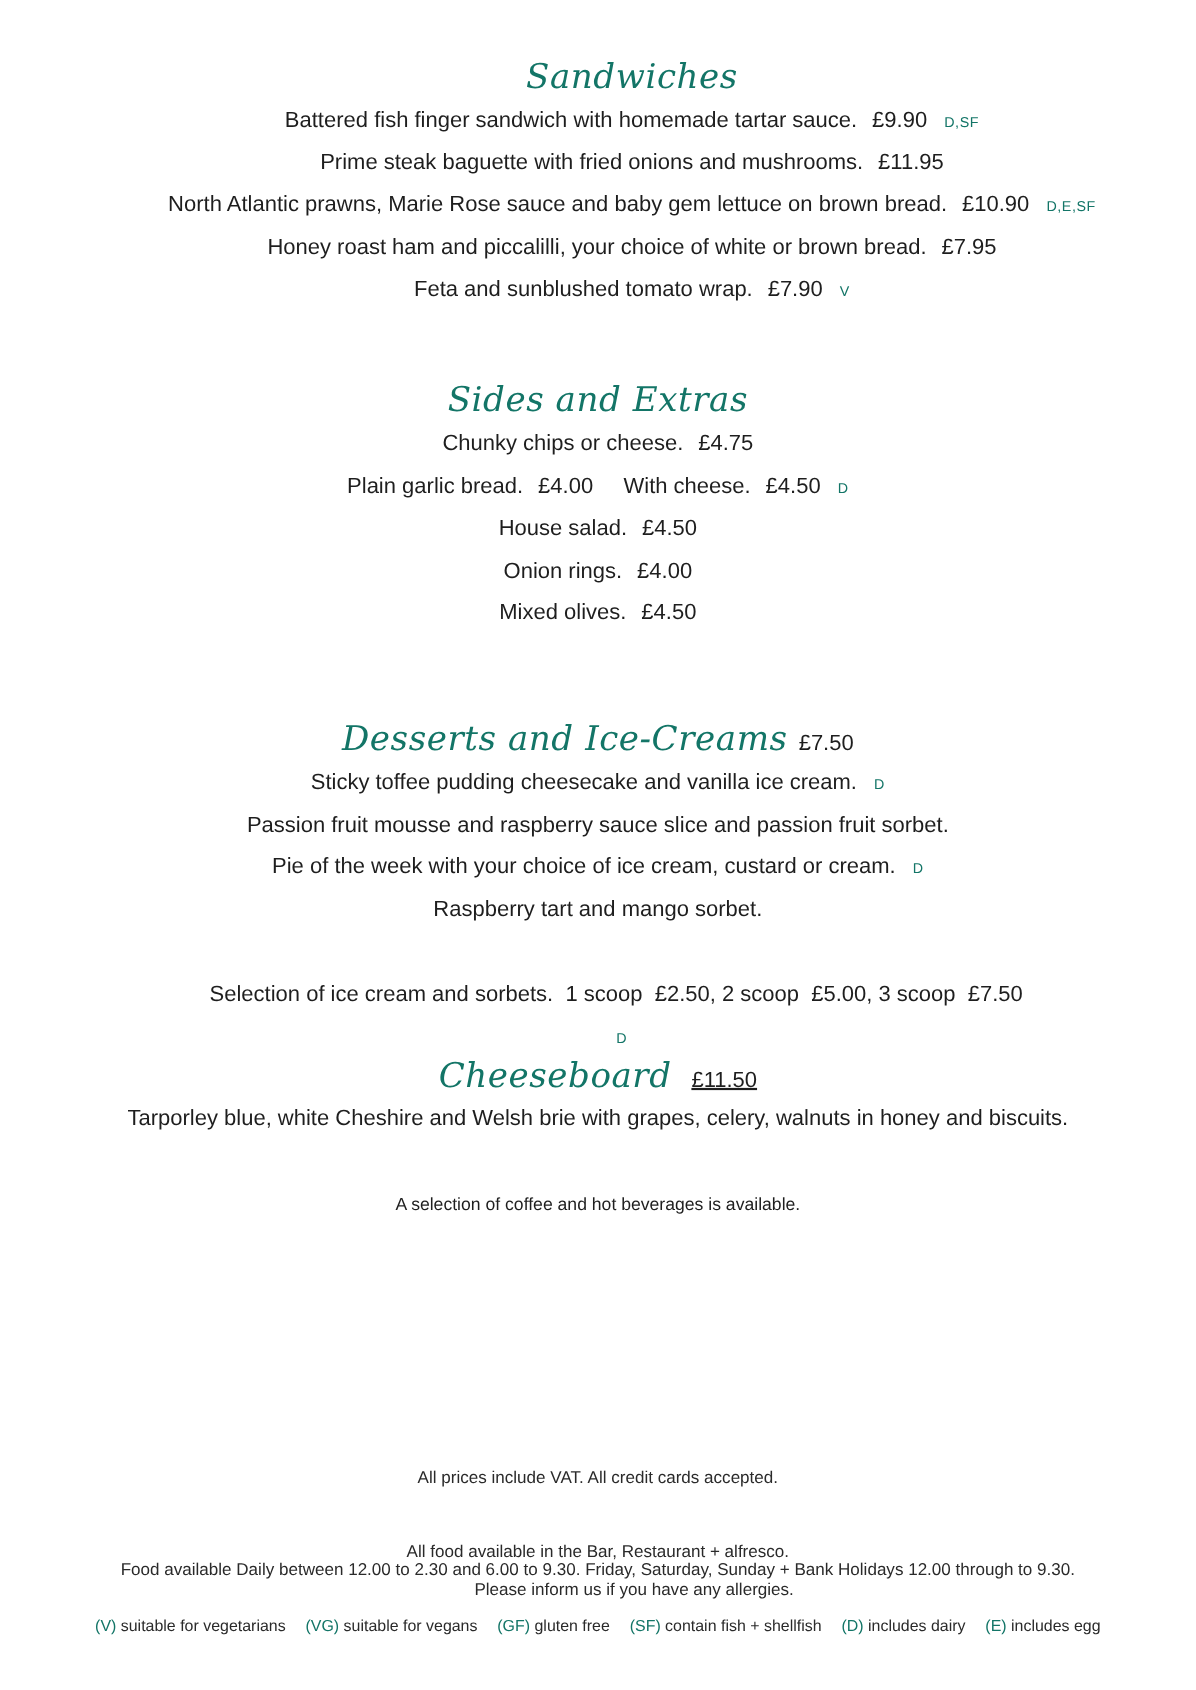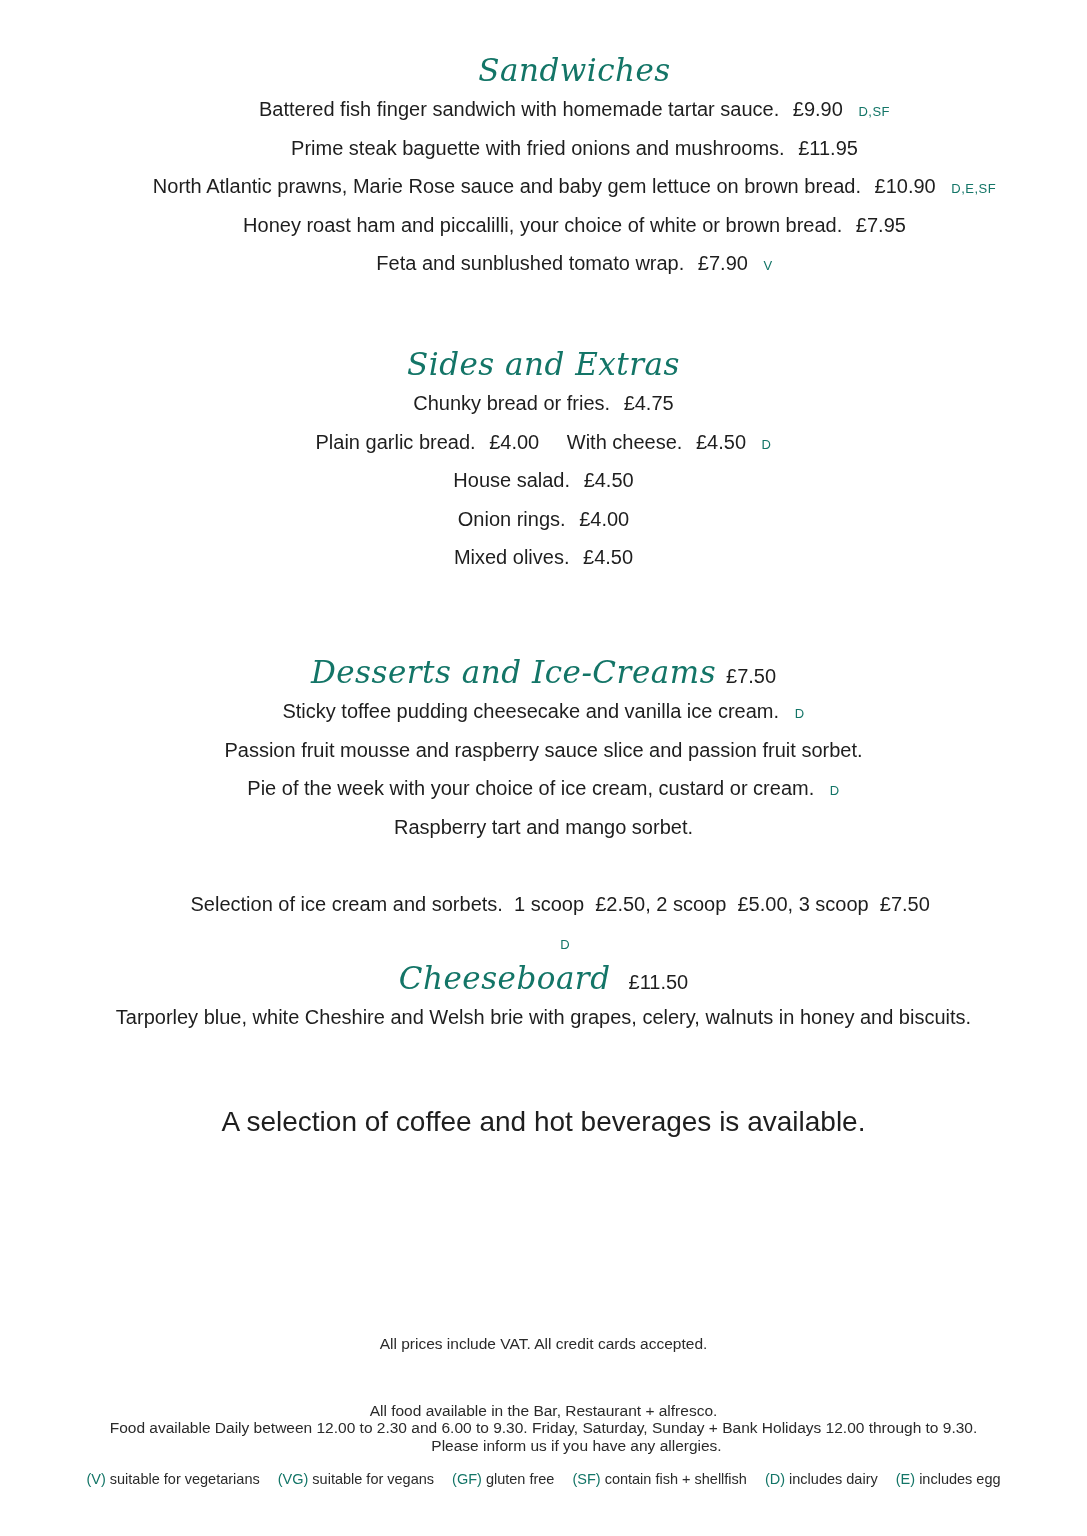--- a/index.html
+++ b/index.html
@@ -56,23 +56,22 @@
     .item .price2 {
       margin-left: 22px;
     }
     .item .tag {
       color: #137567;
       font-size: 13px;
       margin-left: 10px;
       letter-spacing: 0.5px;
     }
     .note {
-      font-size: 28px;
+      font-size: 16px;
       line-height: 28px;
-      margin-top: 26px;
     }
     .footer {
       position: absolute;
       left: 0;
       width: 1087px;
       text-align: center;
       font-size: 15.5px;
       color: #2a2a2a;
       line-height: 19px;
     }
@@ -120,21 +119,21 @@
     <div class="item">
       <span>Feta and sunblushed tomato wrap.</span>
       <span class="price">£7.90</span>
       <span class="tag">V</span>
     </div>
   </div>
 
   <div class="section" style="top:344px;">
     <div class="heading">Sides and Extras</div>
     <div class="item">
-      <span>Chunky bread or fries.</span>
+      <span>Chunky chips or cheese.</span>
       <span class="price">£4.75</span>
     </div>
     <div class="item">
       <span>Plain garlic bread.</span>
       <span class="price">£4.00</span>
       <span class="price2">With cheese.</span>
       <span class="price">£4.50</span>
       <span class="tag">D</span>
     </div>
     <div class="item">
@@ -170,21 +169,21 @@
       <span>Raspberry tart and mango sorbet.</span>
     </div>
     <div class="item" style="white-space:pre;">
       <span>Selection of ice cream and sorbets.  1 scoop  £2.50, 2 scoop  £5.00, 3 scoop  £7.50</span>
       <span class="tag">D</span>
     </div>
   </div>
 
   <div class="section" style="top:958px;">
     <div class="heading">
-      <span>Cheeseboard</span><span class="hprice" style="margin-left:18px;">£11.50</span>
+      <span>Cheeseboard</span><span class="hprice" style="margin-left:18px;text-decoration:underline;">£11.50</span>
     </div>
     <div class="item">
       <span>Tarporley blue, white Cheshire and Welsh brie with grapes, celery, walnuts in honey and biscuits.</span>
     </div>
   </div>
 
   <div class="section note" style="top:1082px;">A selection of coffee and hot beverages is available.</div>
 
   <div class="footer" style="top:1334px;">All prices include VAT.  All credit cards accepted.</div>
   <div class="footer" style="top:1401px;">All food available in the Bar, Restaurant + alfresco.</div>

